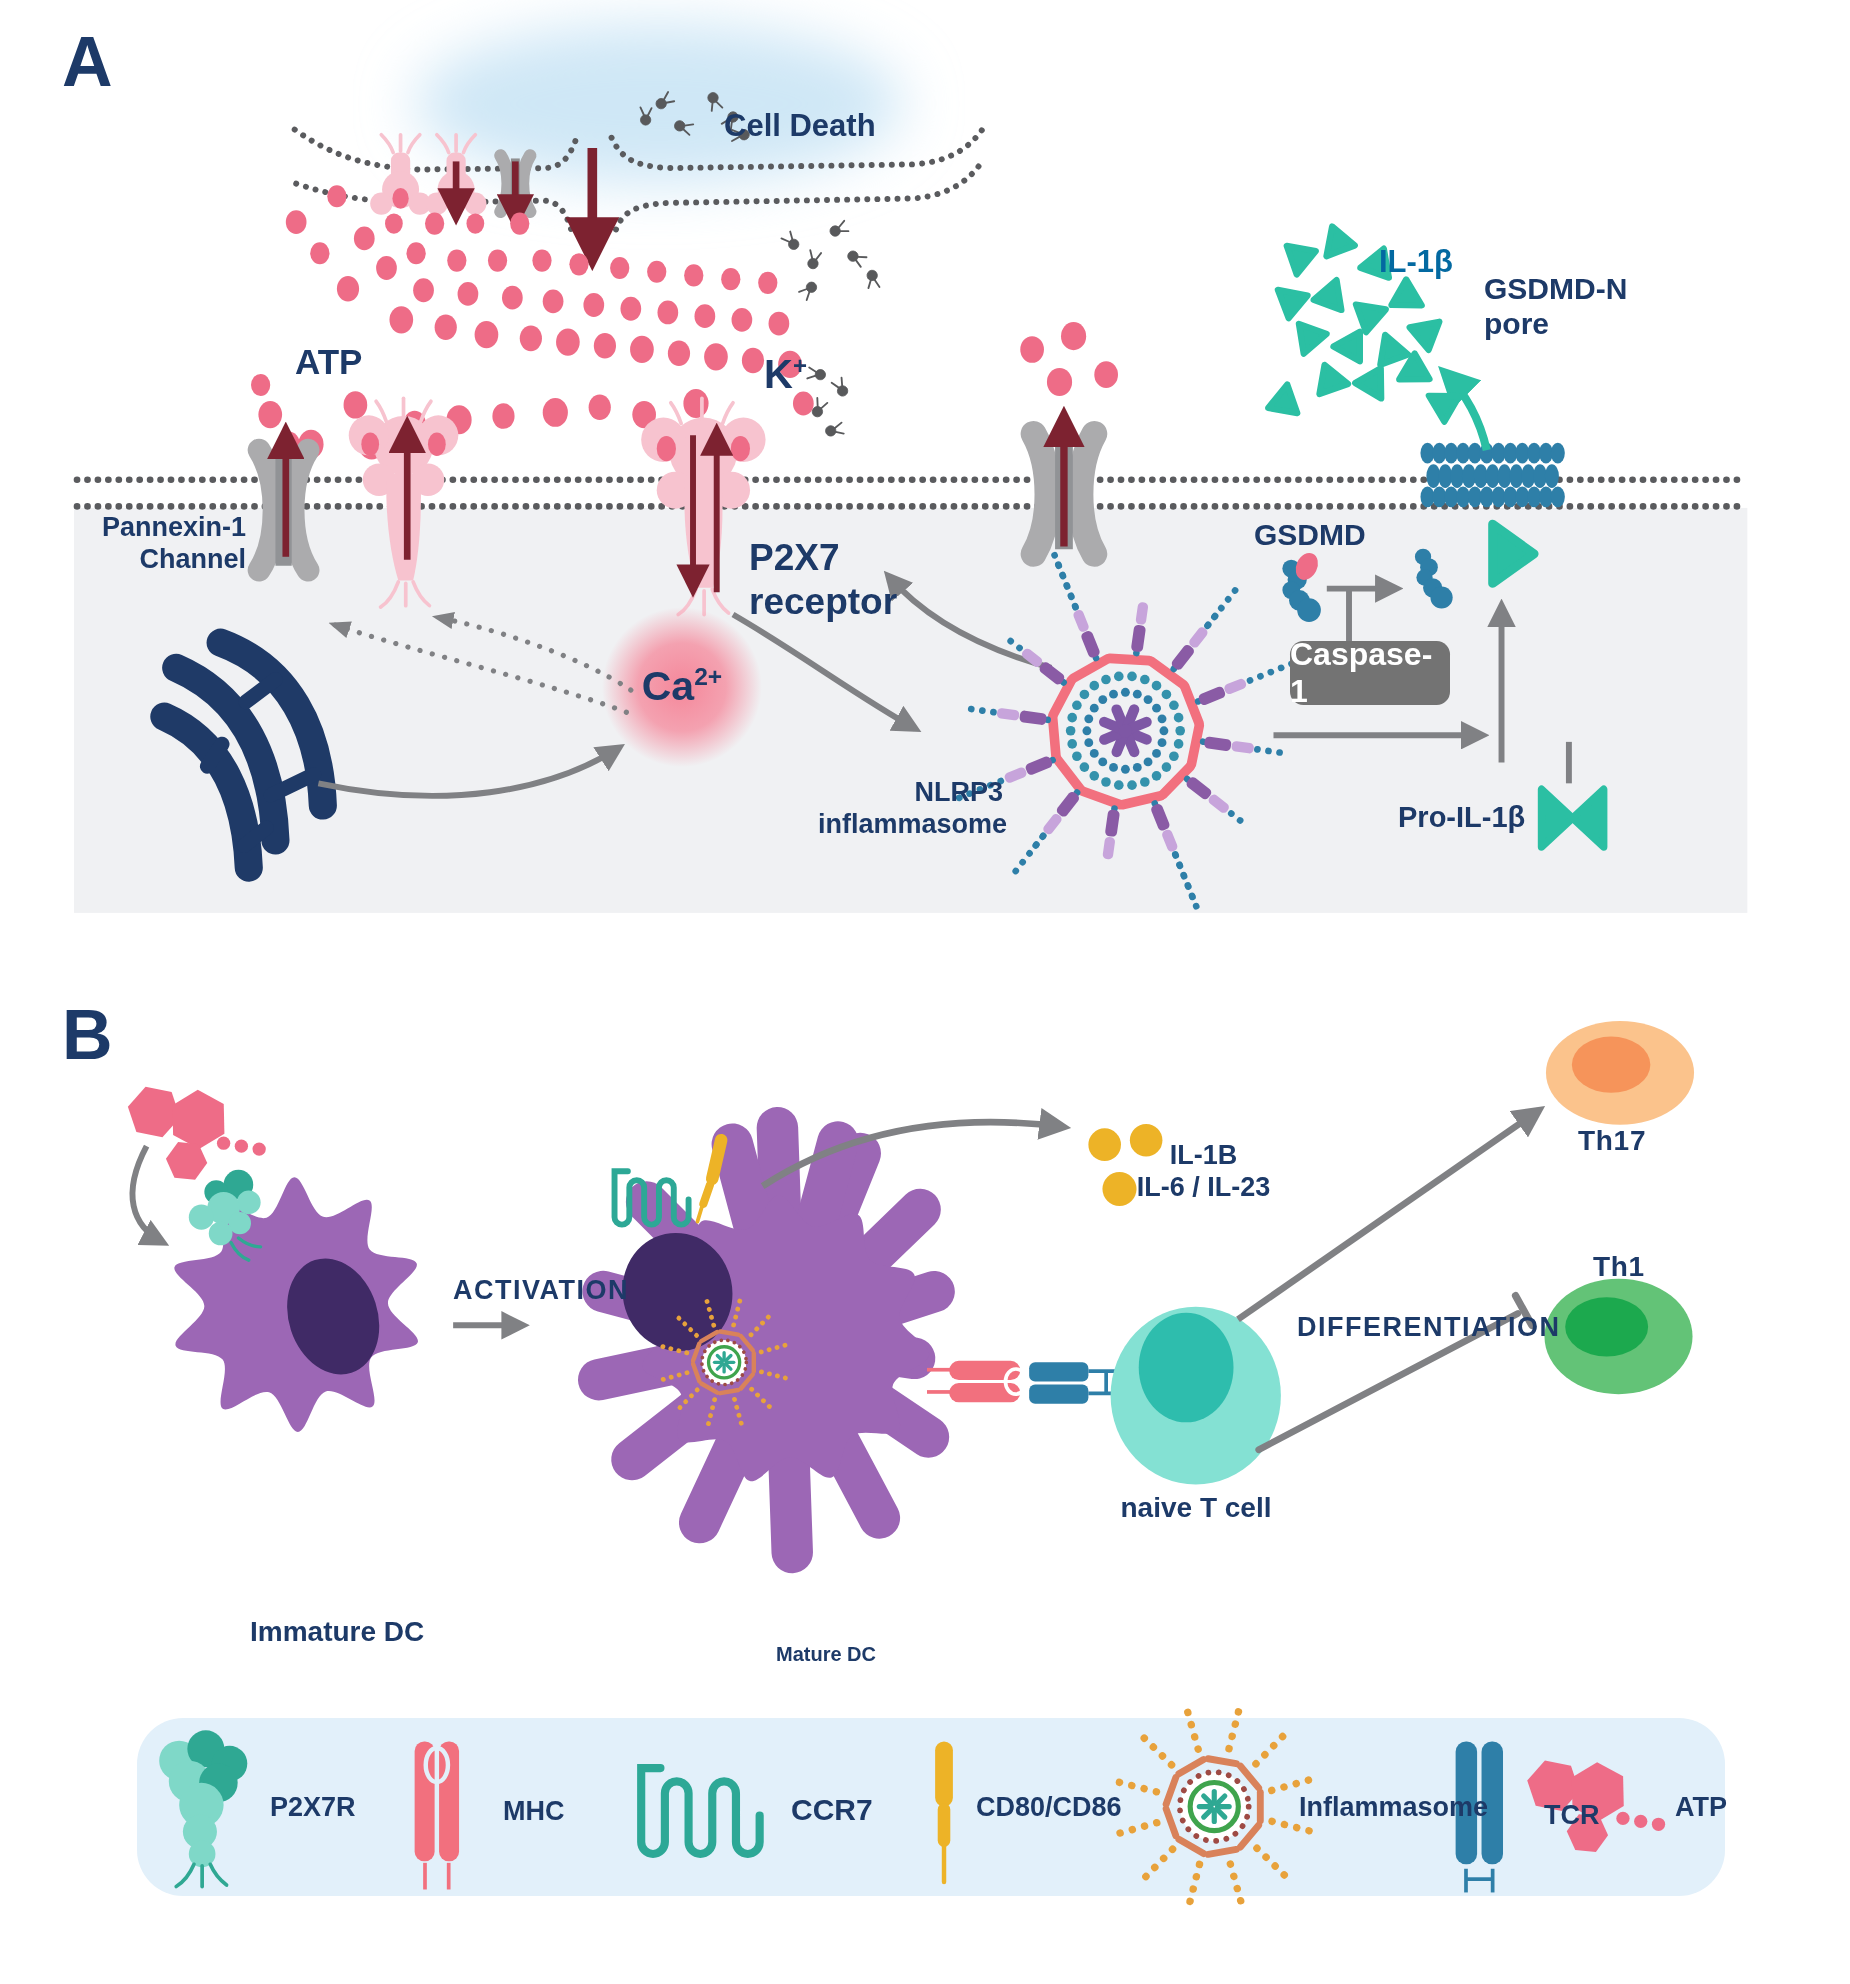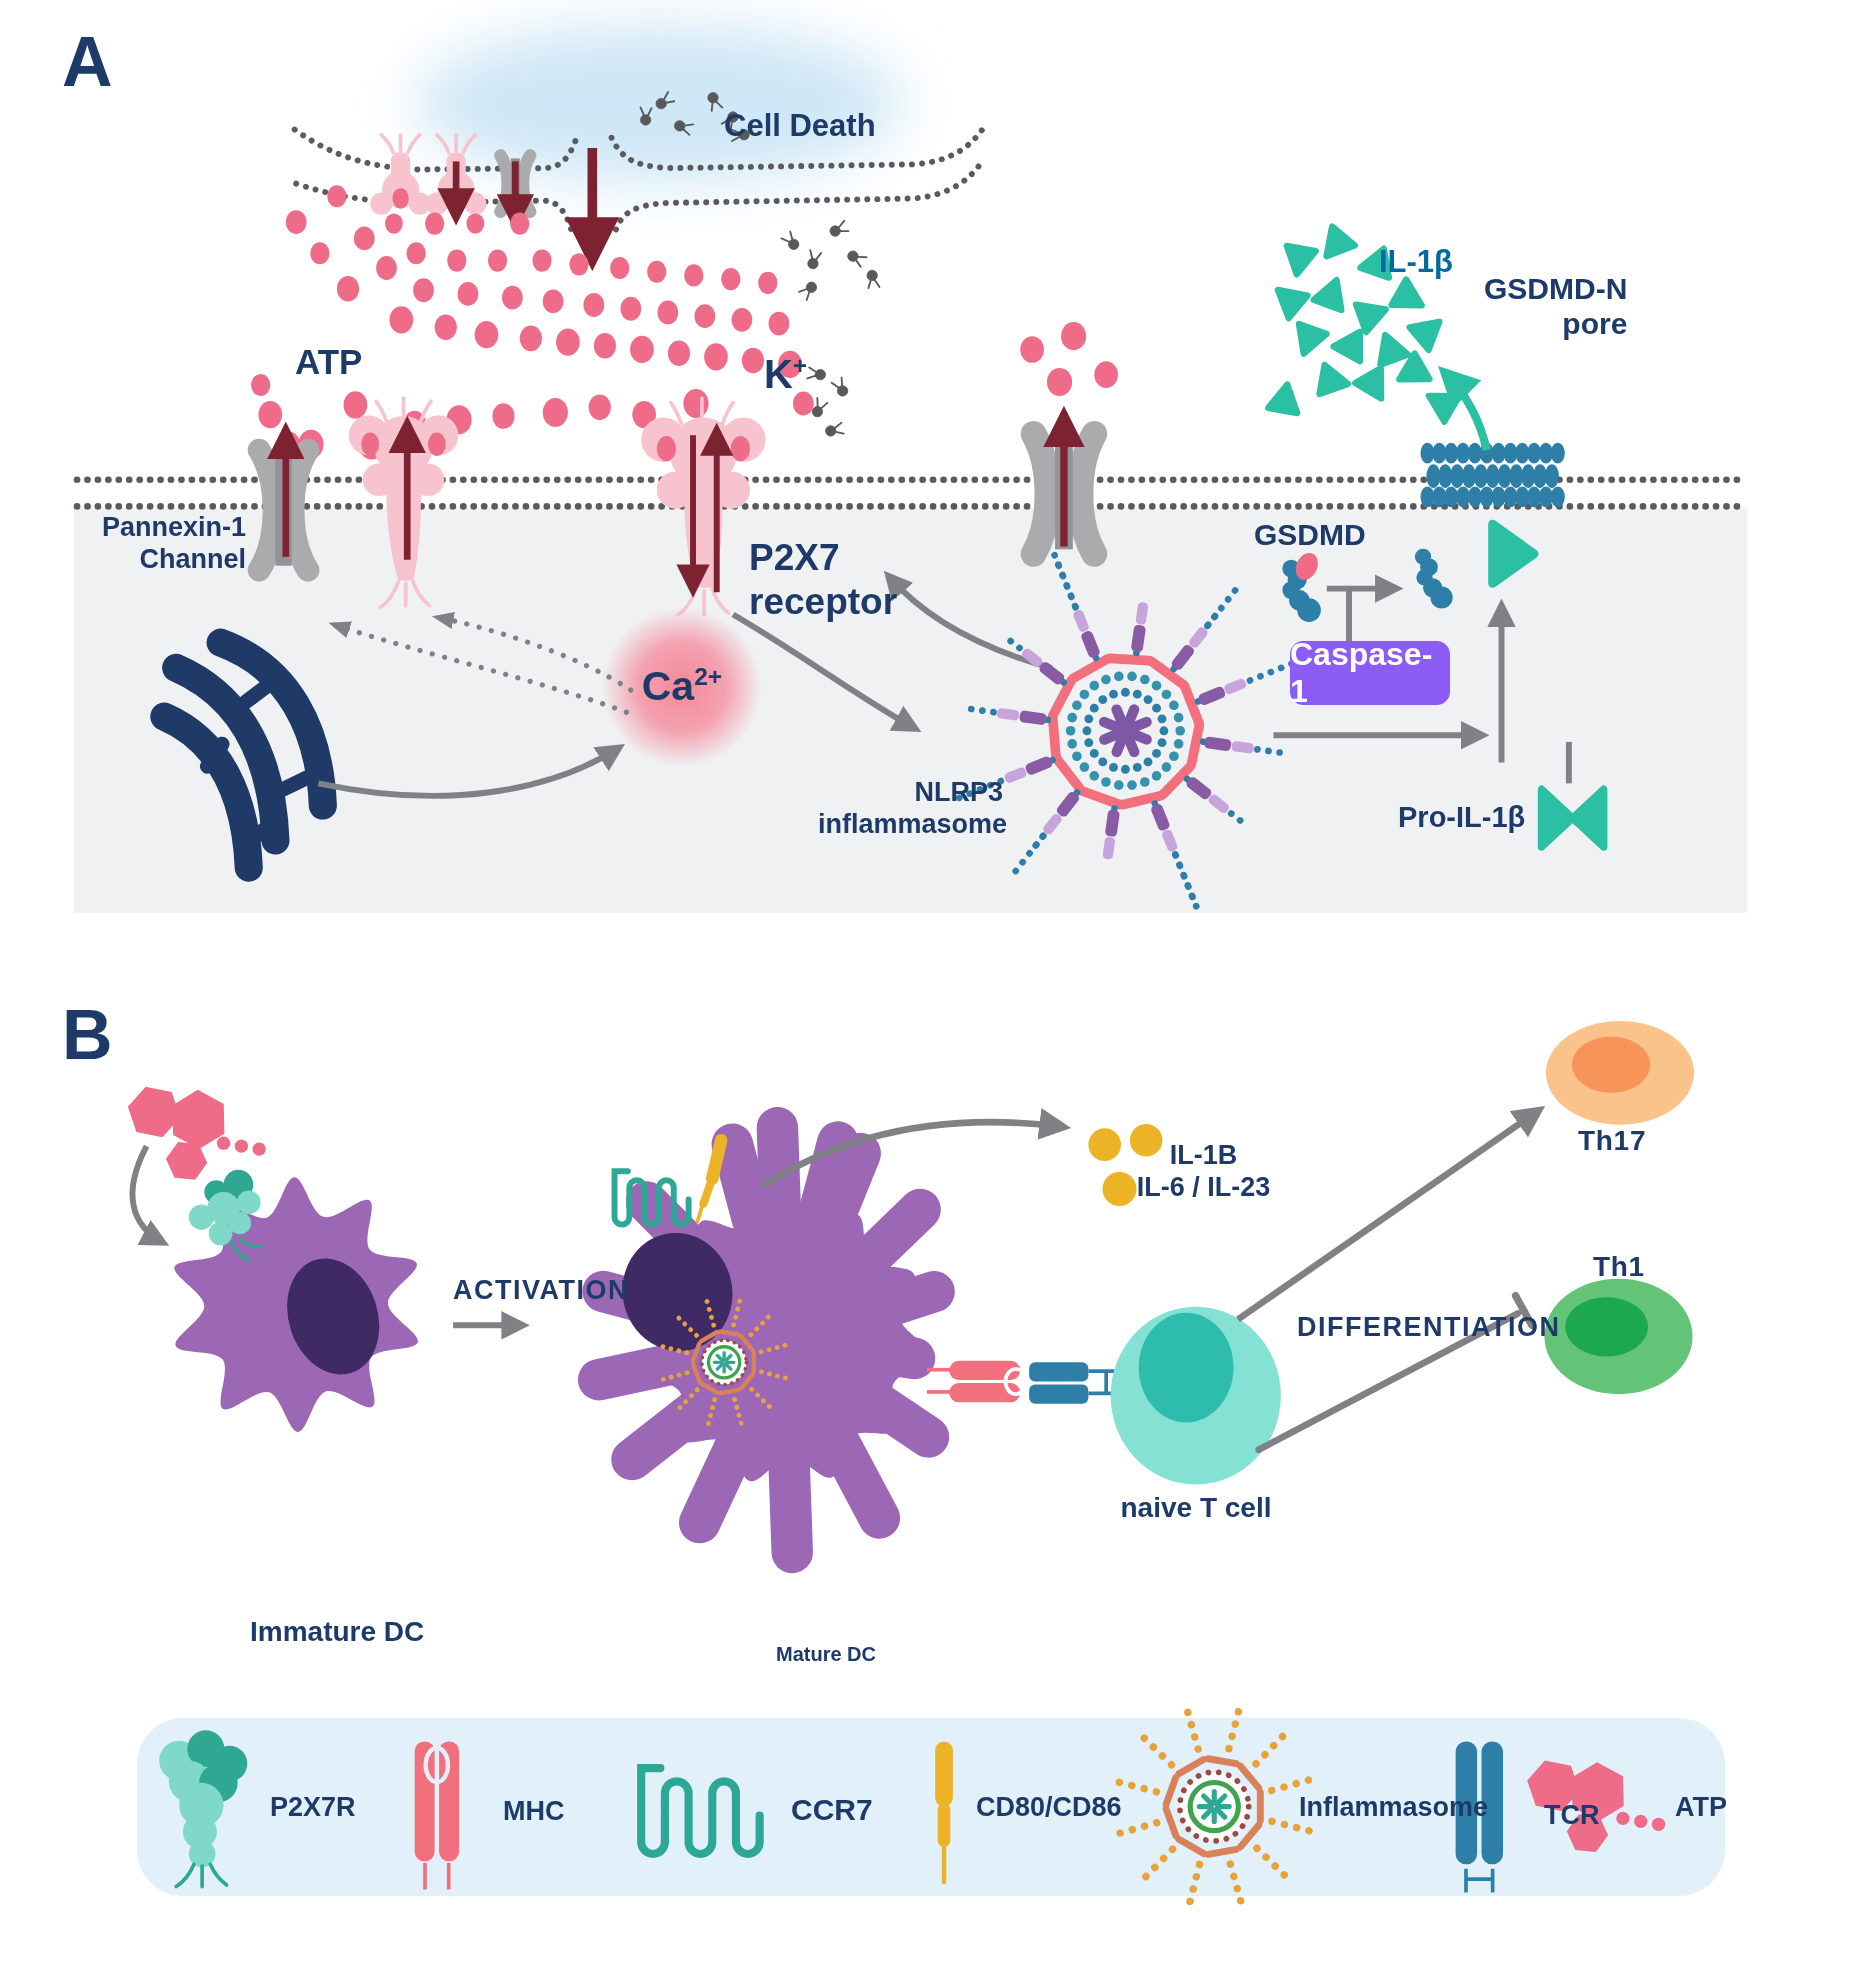--- a/index.html
+++ b/index.html
@@ -6,21 +6,21 @@
   body{width:1851px;height:1985px;position:relative;background:#ffffff;
        font-family:"Liberation Sans",sans-serif;overflow:hidden;}
   #art{position:absolute;left:0;top:0;z-index:2;}
   .lbl{position:absolute;color:#1d3a68;font-weight:700;line-height:1.18;z-index:4;white-space:nowrap;}
   .sup{font-size:60%;vertical-align:super;}
   .teal{color:#0369a1;}
   .ctr{text-align:center;}
   .rgt{text-align:right;}
   #legend-bg{position:absolute;left:137px;top:1718px;width:1588px;height:178px;
              background:#e2f0fa;border-radius:46px;z-index:1;}
-  #caspase-box{position:absolute;left:1290px;top:641px;width:160px;height:64px;background:#8b5cf6;
+  #caspase-box{position:absolute;left:1290px;top:641px;width:160px;height:64px;background:#737373;
                border-radius:13.3px;color:#ffffff;font-size:32px;font-weight:600;display:flex;
                align-items:center;justify-content:center;z-index:3;}
   .panel-letter{font-size:70px;font-weight:800;}
 </style>
 </head>
 <body>
 
 <div id="legend-bg"></div>
 
 <svg id="art" width="1851" height="1985" viewBox="0 0 2500 2681" xmlns="http://www.w3.org/2000/svg">
@@ -765,21 +765,21 @@
 <div class="lbl rgt" style="left:774px;top:777px;width:185px;font-size:27px;margin-left:44px;">
   <div>NLRP3</div>
     <div>inflammasome</div>
 </div>
 <div class="lbl" style="left:1254px;top:517px;font-size:30px;">GSDMD</div>
 <div id="caspase-box">
     <span>Caspase-1</span>
   </div>
 <div class="lbl" style="left:1398px;top:800px;font-size:29px;">Pro-IL-1β</div>
 <div class="lbl teal" style="left:1379px;top:244px;font-size:31px;">IL-1β</div>
-<div class="lbl" style="left:1484px;top:271px;font-size:30px;text-align:right;">
+<div class="lbl" style="left:1484px;top:271px;font-size:30px;">
   <div>GSDMD-N</div>
     <div>pore</div>
 </div>
 
 <div class="lbl panel-letter" style="left:62px;top:994px;">B</div>
 <div class="lbl" style="left:453px;top:1275px;font-size:27px;letter-spacing:1.5px;">ACTIVATION</div>
 <div class="lbl ctr" style="left:1111px;top:1140px;width:185px;font-size:27px;">
   <div>IL-1B</div>
     <div>IL-6 / IL-23</div>
 </div>

